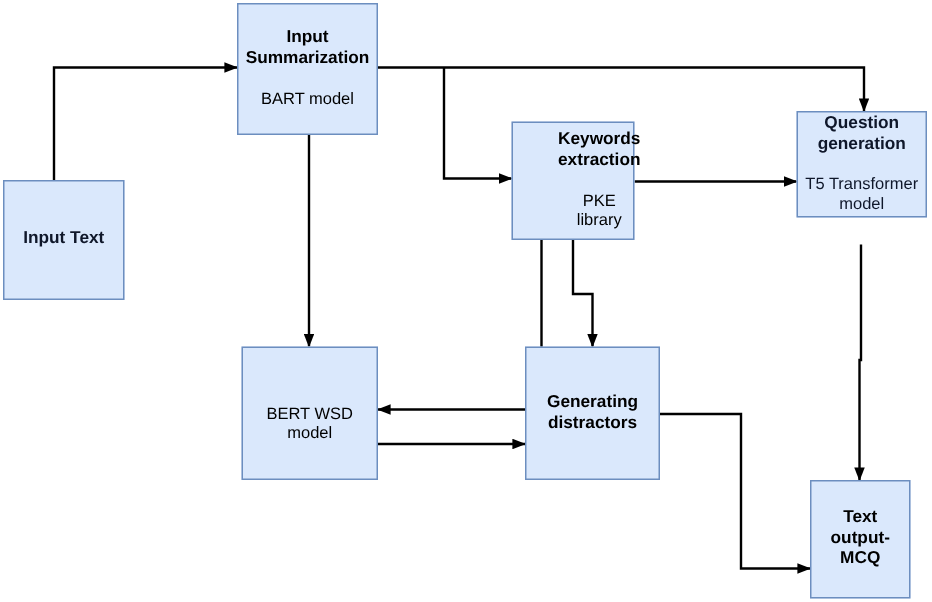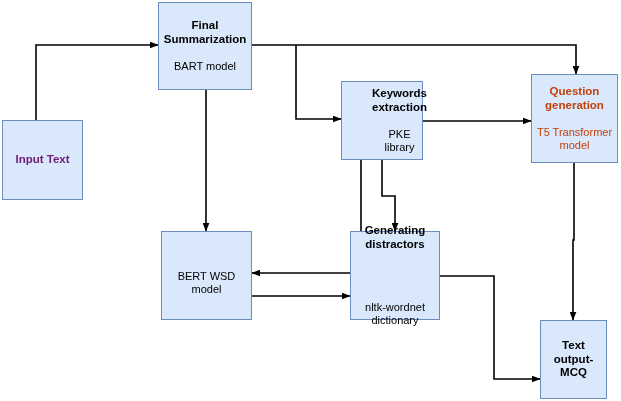--- a/index.html
+++ b/index.html
@@ -68,47 +68,45 @@
         <polyline points="206,90 206,231" fill="none" stroke="#000000" stroke-width="1.6" stroke-linecap="butt" stroke-linejoin="miter" marker-end="url(#arrowhead)"></polyline>
         <polyline points="423,121 531,121" fill="none" stroke="#000000" stroke-width="1.6" stroke-linecap="butt" stroke-linejoin="miter" marker-end="url(#arrowhead)"></polyline>
         <polyline points="361,160 361,273 252,273" fill="none" stroke="#000000" stroke-width="1.6" stroke-linecap="butt" stroke-linejoin="miter" marker-end="url(#arrowhead)"></polyline>
         <polyline points="382,160 382,196 395,196 395,231" fill="none" stroke="#000000" stroke-width="1.6" stroke-linecap="butt" stroke-linejoin="miter" marker-end="url(#arrowhead)"></polyline>
         <polyline points="252,296 350,296" fill="none" stroke="#000000" stroke-width="1.6" stroke-linecap="butt" stroke-linejoin="miter" marker-end="url(#arrowhead)"></polyline>
         <polyline points="440,276 494,276 494,379 540,379" fill="none" stroke="#000000" stroke-width="1.6" stroke-linecap="butt" stroke-linejoin="miter" marker-end="url(#arrowhead)"></polyline>
         <polyline points="574,163 574,240 573,240 573,320" fill="none" stroke="#000000" stroke-width="1.6" stroke-linecap="butt" stroke-linejoin="miter" marker-end="url(#arrowhead)"></polyline>
       </g>
   </svg>
   <div id="node-layer">
-      <div class="node single" style="left: 2px; top: 120px; width: 81px; height: 80px; background: rgb(218, 232, 252); border-color: rgb(108, 142, 191); color: #701a75;">
+      <div class="node single" style="left: 2px; top: 120px; width: 81px; height: 80px; background: rgb(218, 232, 252); border-color: rgb(108, 142, 191); color: #0f172a;">
         <div class="title">Input Text</div>
       </div>
       <div class="node" style="left: 158px; top: 2px; width: 94px; height: 88px; background: rgb(218, 232, 252); border-color: rgb(108, 142, 191); color: rgb(0, 0, 0);">
-        <div class="title">Final
+        <div class="title">Input
 Summarization</div>
         <div class="sub">BART model</div>
       </div>
       <div class="node" style="left: 341px; top: 81px; width: 82px; height: 79px; background: rgb(218, 232, 252); border-color: rgb(108, 142, 191); color: rgb(0, 0, 0); padding-left: 35px;">
         <div class="title">Keywords
 extraction</div>
         <div class="sub">PKE library</div>
       </div>
-      <div class="node" style="left: 531px; top: 74px; width: 87px; height: 89px; background: rgb(218, 232, 252); border-color: rgb(108, 142, 191); color: #c2410c;">
+      <div class="node" style="left: 531px; top: 74px; width: 87px; height: 71px; background: rgb(218, 232, 252); border-color: rgb(108, 142, 191); color: #0f172a;">
         <div class="title">Question
 generation</div>
         <div class="sub">T5 Transformer
 model</div>
       </div>
       <div class="node" style="left: 161px; top: 231px; width: 91px; height: 89px; background: rgb(218, 232, 252); border-color: rgb(108, 142, 191); color: rgb(0, 0, 0);">
         <div class="sub">BERT WSD
 model</div>
       </div>
       <div class="node" style="left: 350px; top: 231px; width: 90px; height: 89px; background: rgb(218, 232, 252); border-color: rgb(108, 142, 191); color: rgb(0, 0, 0); gap: 36px;">
         <div class="title">Generating
 distractors</div>
-        <div class="sub">nltk-wordnet
-dictionary</div>
       </div>
       <div class="node single" style="left: 540px; top: 320px; width: 67px; height: 79px; background: rgb(218, 232, 252); border-color: rgb(108, 142, 191); color: rgb(0, 0, 0);">
         <div class="title">Text output-
 MCQ</div>
       </div>
     </div>
 </div>
 
 </body></html>

